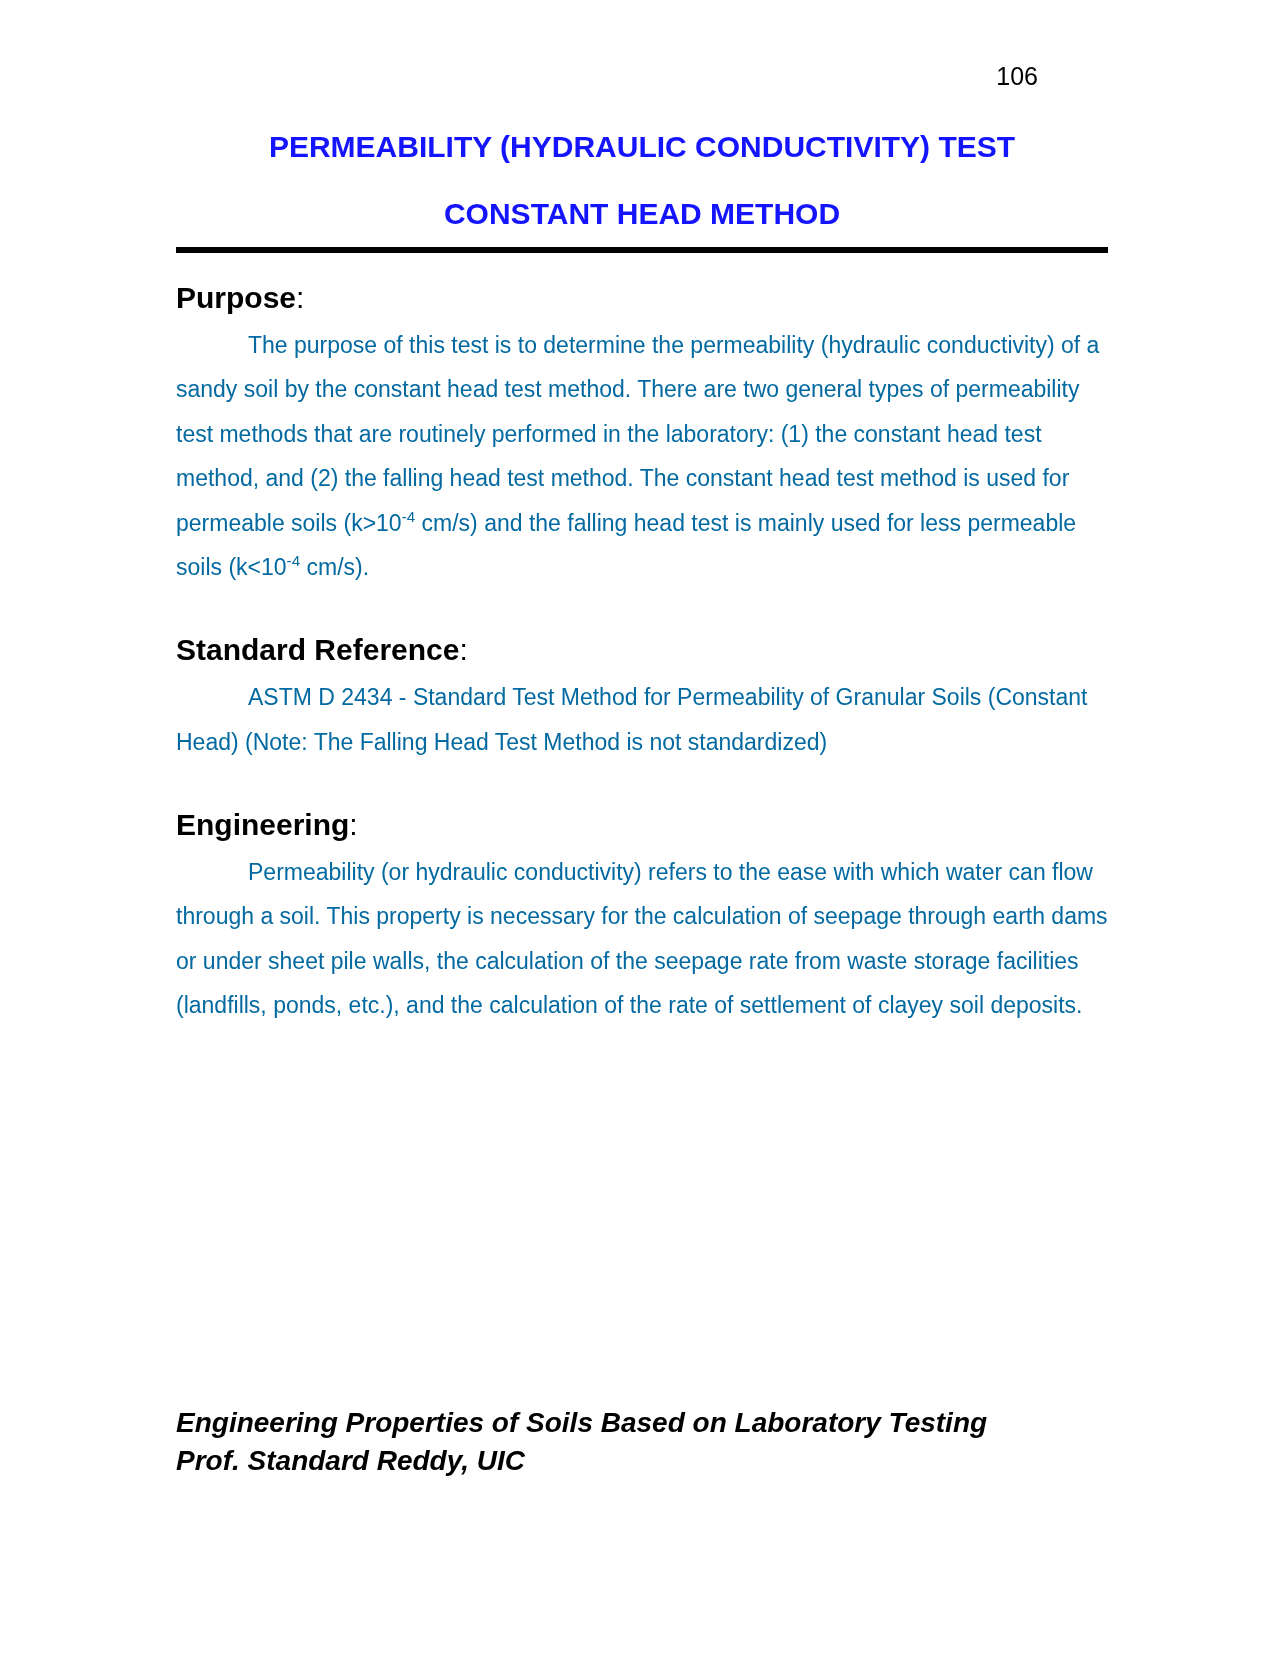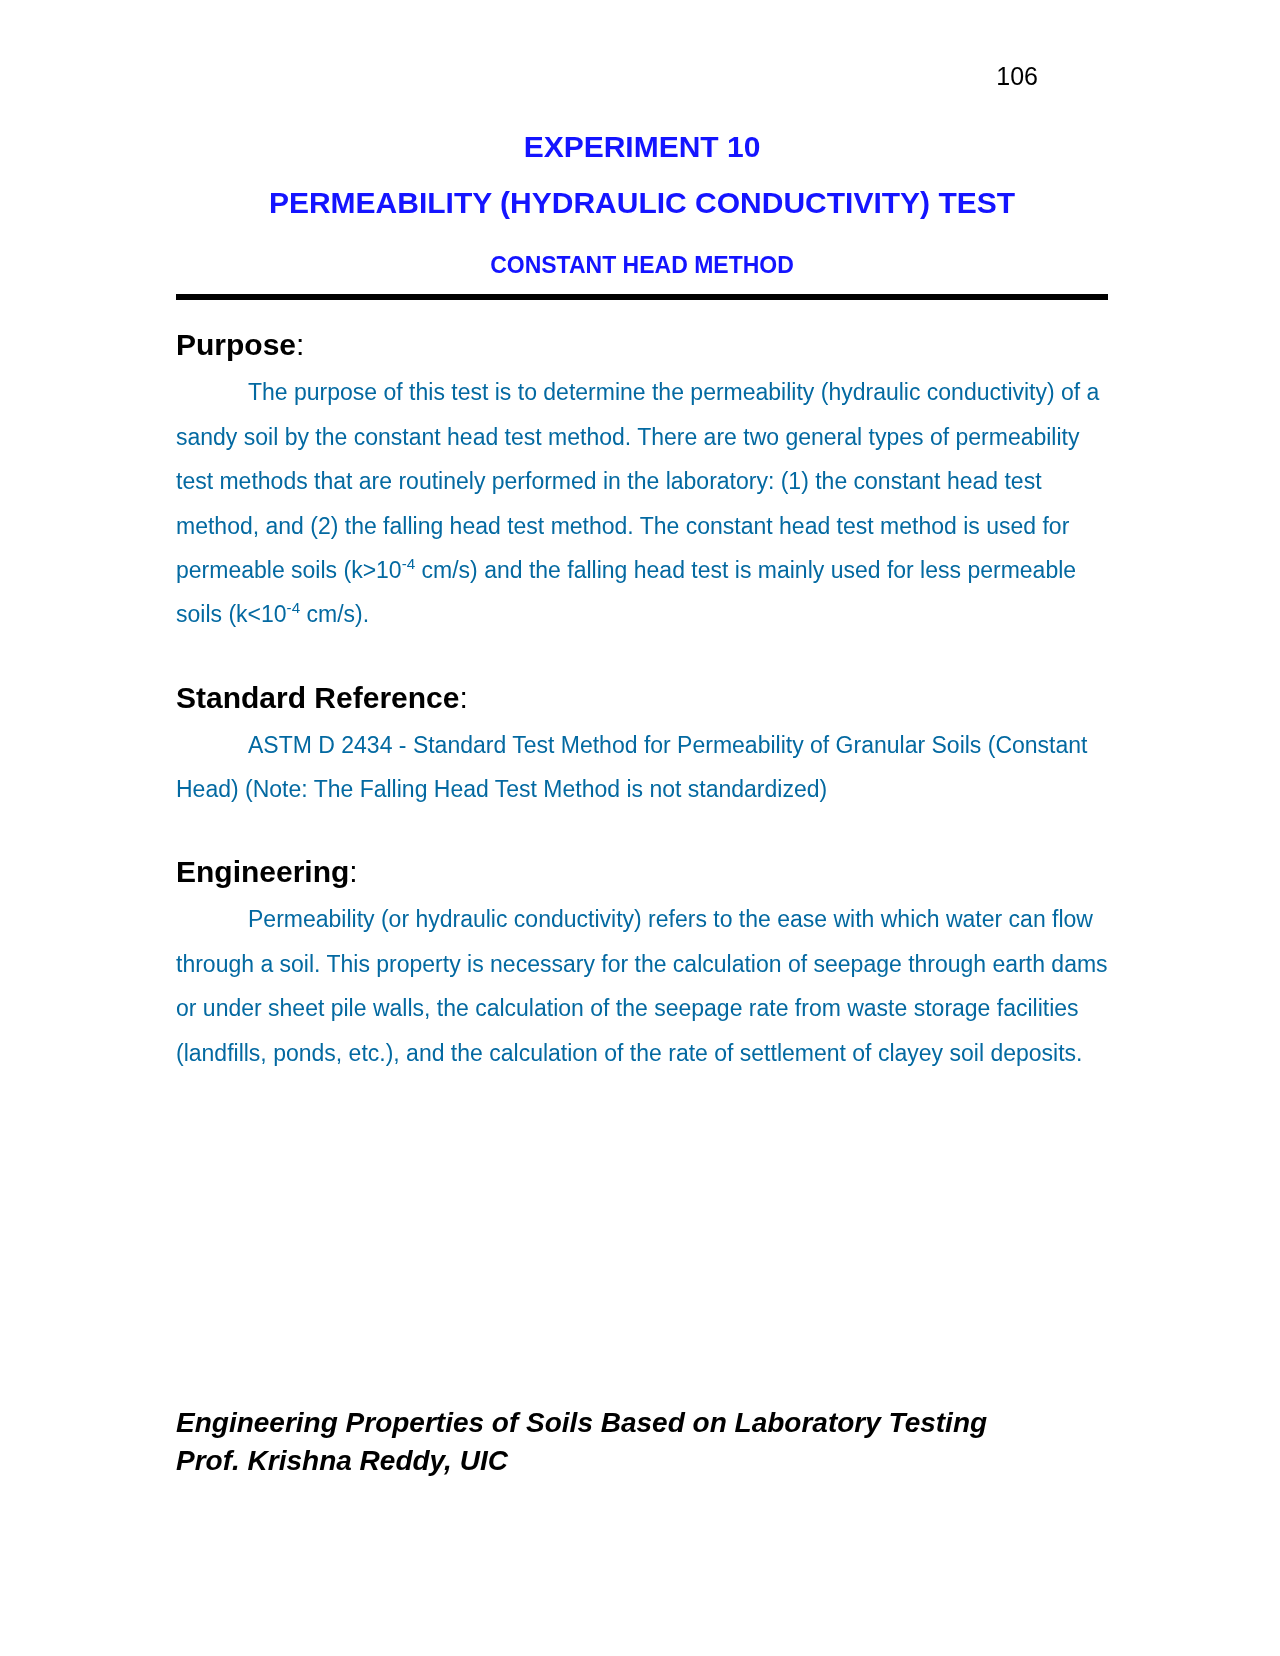--- a/index.html
+++ b/index.html
@@ -46,21 +46,21 @@
     font-size: 30px;
     line-height: 1.15;
     margin-bottom: 21px;
   }
   .title-line2 {
     font-size: 30px;
     line-height: 1.15;
     margin-bottom: 32px;
   }
   .title-line3 {
-    font-size: 23px;
+    font-size: 30px;
     line-height: 1.15;
     margin-bottom: 16px;
   }
   .rule {
     border: none;
     border-top: 6px solid #000;
     margin: 14px 0 28px 0;
     width: 932px;
   }
   .section-head {
@@ -103,21 +103,20 @@
 </head>
 <body>
 
 <div class="page">
 
   <div class="page-number">106</div>
 
   <div class="content">
 
     <div class="title-block">
-      <div class="title-line1">EXPERIMENT 10</div>
       <div class="title-line2">PERMEABILITY (HYDRAULIC CONDUCTIVITY) TEST</div>
       <div class="title-line3">CONSTANT HEAD METHOD</div>
     </div>
 
     <hr class="rule">
 
     <div class="section-head"><span>Purpose</span><span class="plain">:</span></div>
     <p class="para"><span class="indent"></span><span>The purpose of this test is to determine the permeability (hydraulic conductivity) of a sandy soil by the constant head test method.  There are two general types of permeability test methods that are routinely performed in the laboratory:  (1) the constant head test method, and (2) the falling head test method.  The constant head test method is used for permeable soils (k&gt;10</span><sup>-4</sup><span> cm/s) and the falling head test is mainly used for less permeable soils (k&lt;10</span><sup>-4</sup><span> cm/s).</span></p>
 
     <div class="gap-md"></div>
@@ -127,16 +126,16 @@
 
     <div class="gap-md"></div>
 
     <div class="section-head"><span>Engineering</span><span class="plain">:</span></div>
     <p class="para"><span class="indent"></span><span>Permeability (or hydraulic conductivity) refers to the ease with which water can flow through a soil.  This property is necessary for the calculation of seepage through earth dams or under sheet pile walls, the calculation of the seepage rate from waste storage facilities (landfills, ponds, etc.), and the calculation of the rate of settlement of clayey soil deposits.</span></p>
 
   </div>
 
   <div class="footer">
     <div>Engineering Properties of Soils Based on Laboratory Testing</div>
-    <div>Prof. Krishna Reddy, UIC</div>
+    <div>Prof. Standard Reddy, UIC</div>
   </div>
 
 </div>
 
 </body></html>

